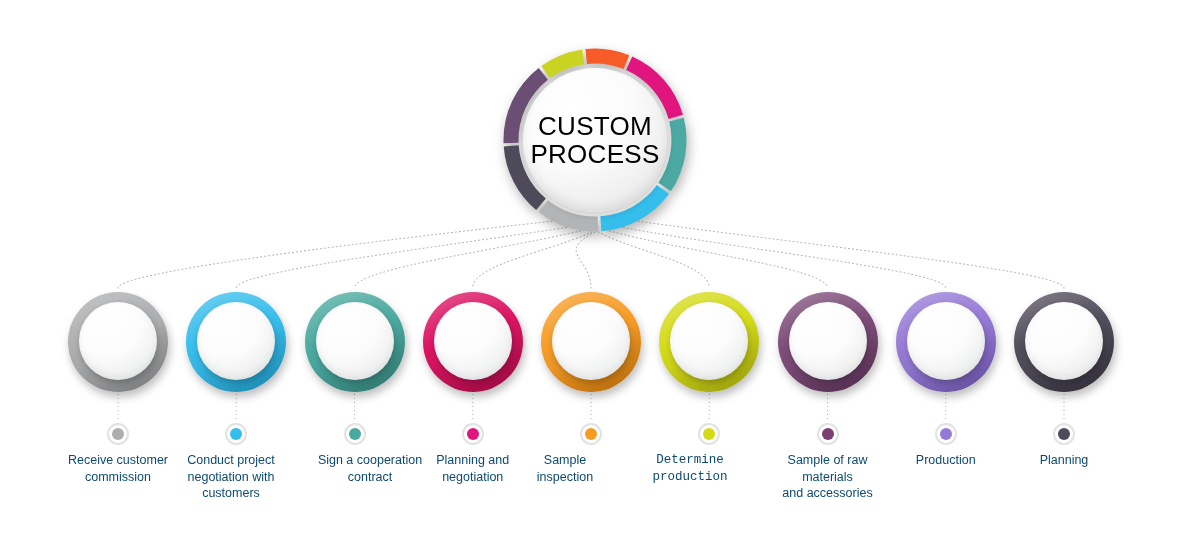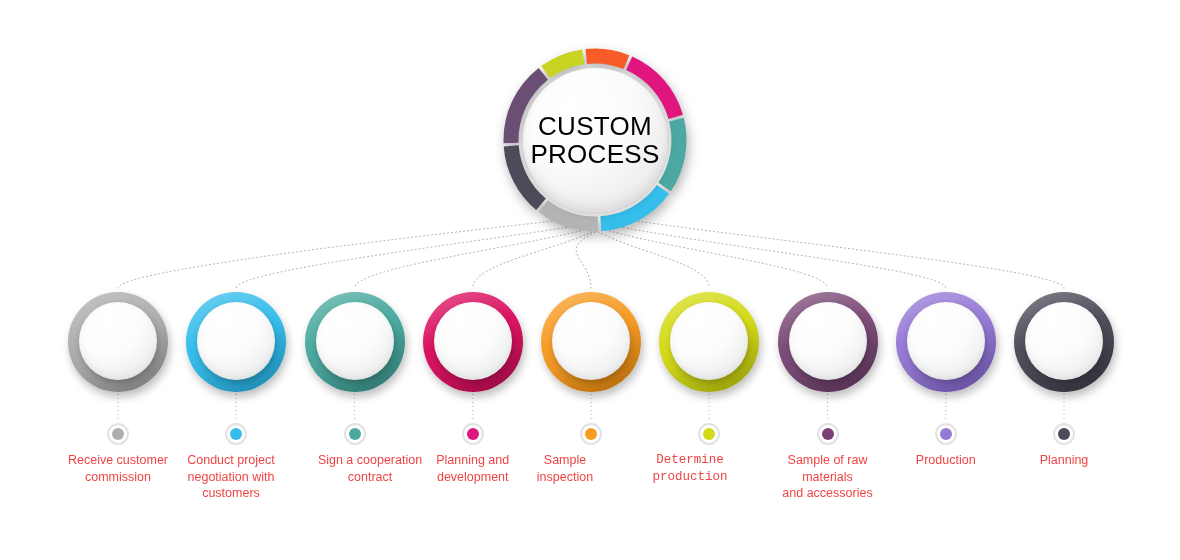--- a/index.html
+++ b/index.html
@@ -121,21 +121,21 @@
     border-radius: 50%;
   }
 
   
   .label {
     position: absolute;
     top: 452px;
     text-align: center;
     font-size: 12.5px;
     line-height: 1.33;
-    color: #ef4444;
+    color: #0c4a6e;
     white-space: pre-line;
   }
 </style>
 </head>
 <body>
 
 <div id="stage">
 
   <svg id="connectors" viewBox="0 0 1180 560">
       <path d="M 551.8 221.2 C 389.6 239.2, 118.0 271.1, 118 288" stroke="#9a9a9a" stroke-width="1" fill="none" stroke-dasharray="1 3" stroke-linecap="round" opacity="0.85"></path>
@@ -244,21 +244,21 @@
     </div>
   <div id="labels">
       <div class="label" style="left: 56px; width: 124px;">Receive customer
 commission</div>
       <div class="label" style="left: 169px; width: 124px;">Conduct project
 negotiation with
 customers</div>
       <div class="label" style="left: 308px; width: 124px;">Sign a cooperation
 contract</div>
       <div class="label" style="left: 410.75px; width: 124px;">Planning and
-development</div>
+negotiation</div>
       <div class="label" style="left: 503px; width: 124px;">Sample
 inspection</div>
       <div class="label" style="left: 628px; width: 124px; font-family: Liberation Mono, monospace;">Determine
 production</div>
       <div class="label" style="left: 765.5px; width: 124px;">Sample of raw
 materials
 and accessories</div>
       <div class="label" style="left: 883.75px; width: 124px;">Production</div>
       <div class="label" style="left: 1002px; width: 124px;">Planning</div>
     </div>

